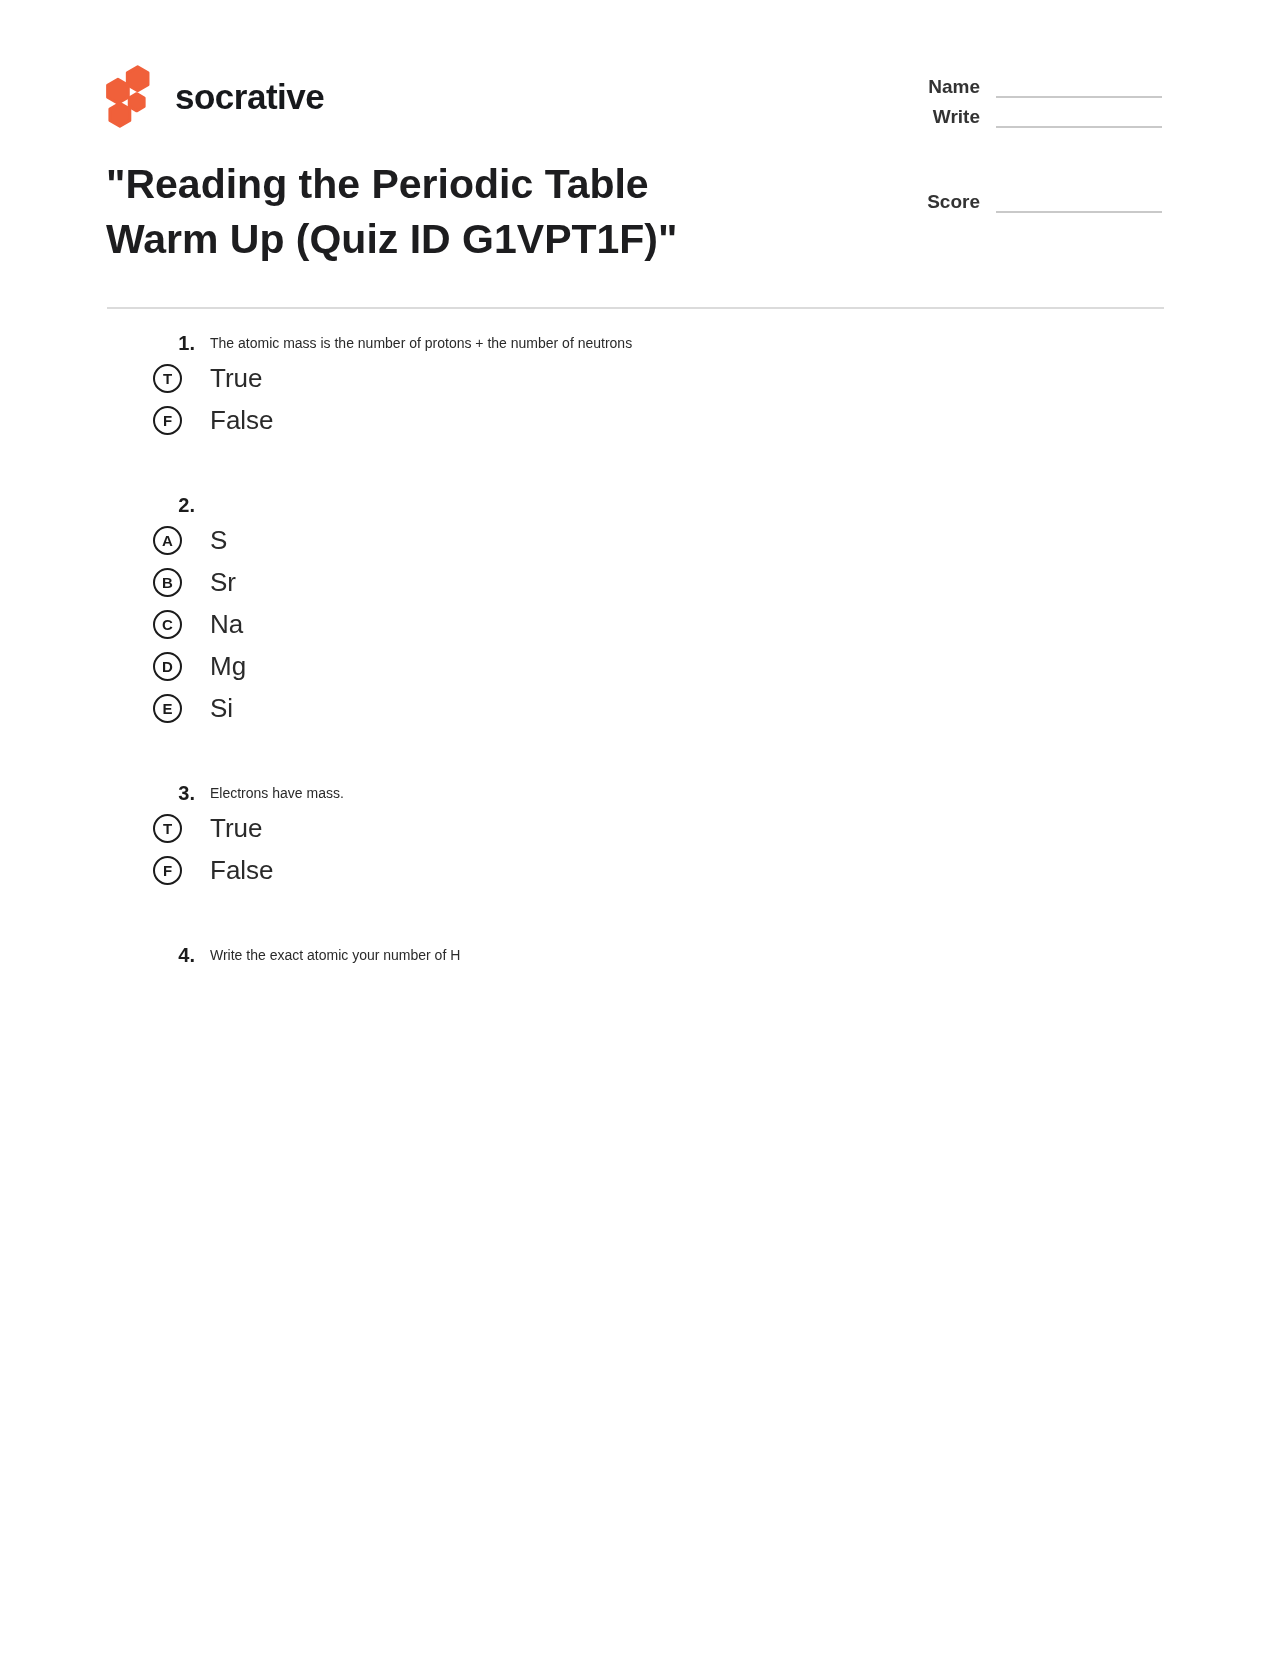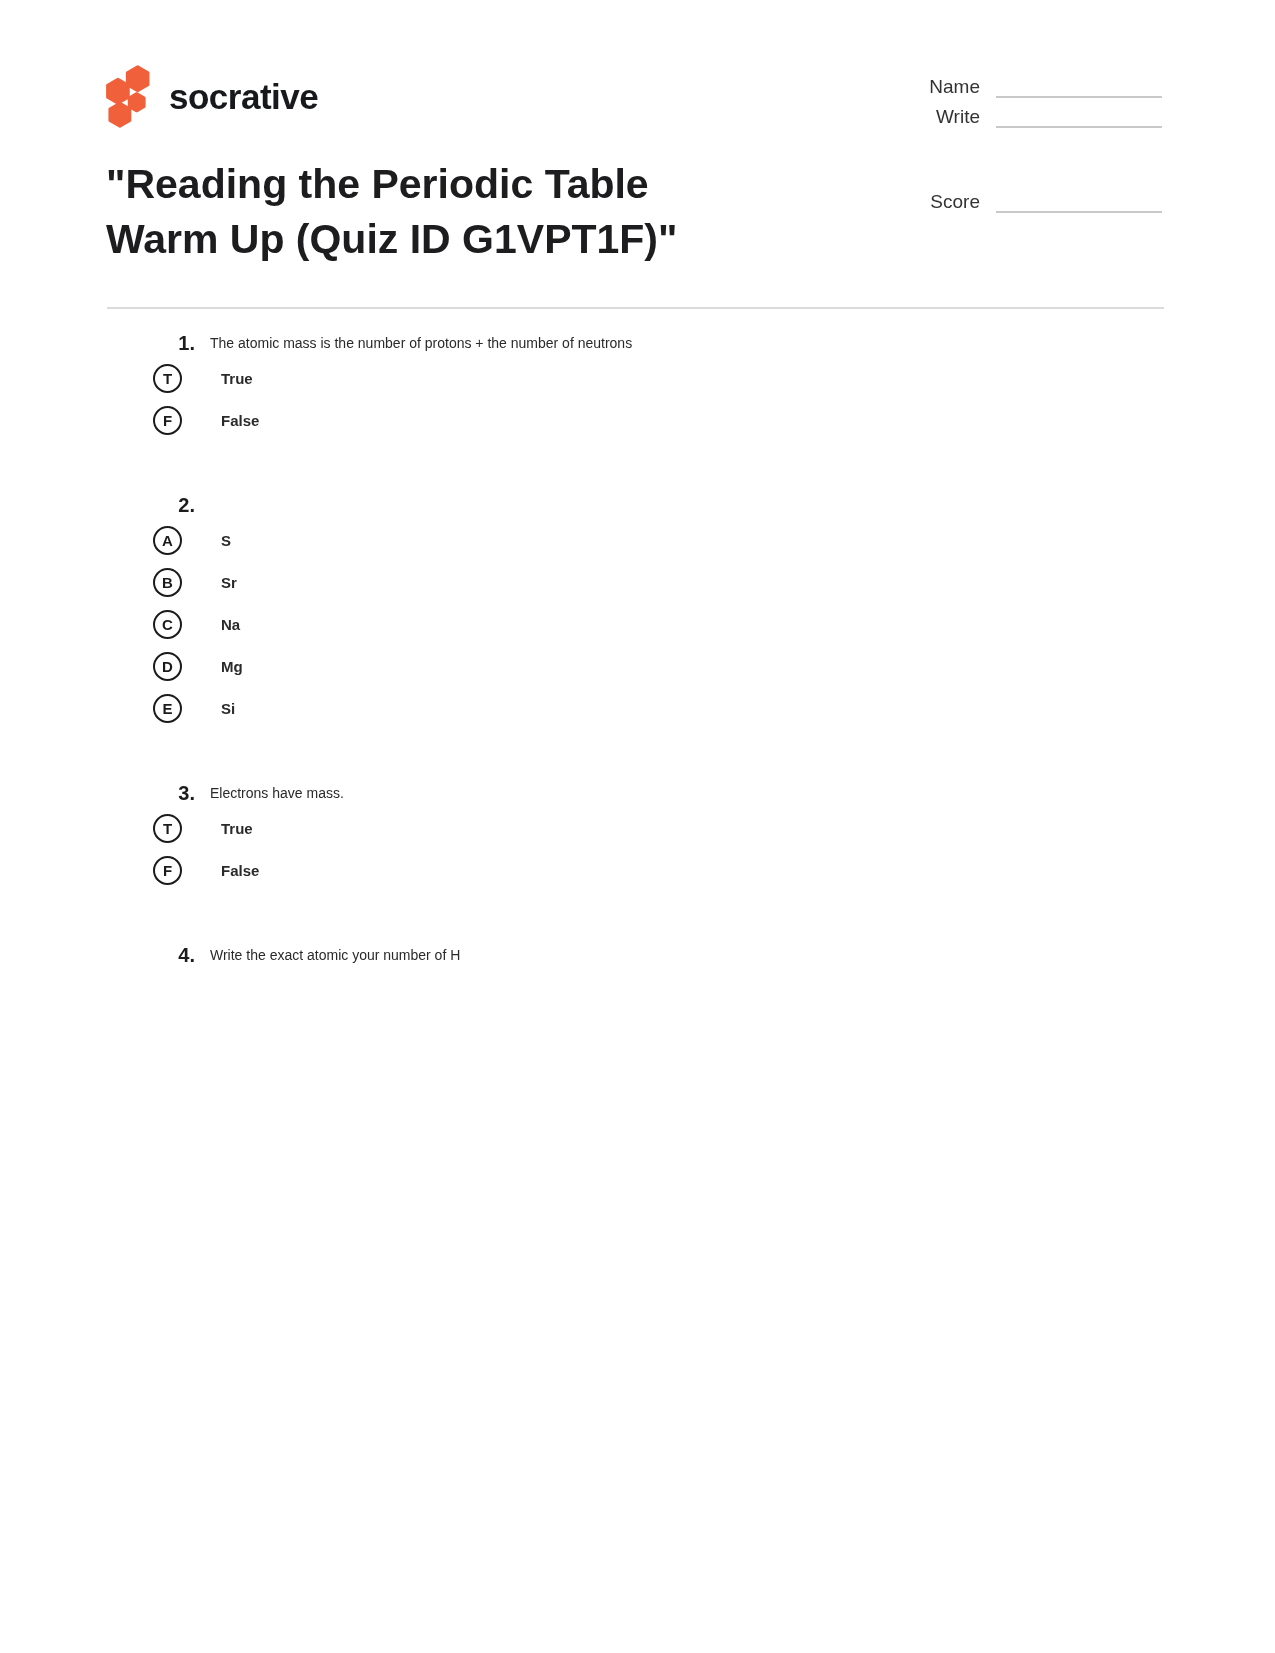--- a/index.html
+++ b/index.html
@@ -14,39 +14,40 @@
     overflow: hidden;
   }
 
   
   .logo {
     position: absolute;
     left: 104px;
     top: 64px;
     display: flex;
     align-items: center;
-    gap: 15px;
+    gap: 21px;
   }
   .logo svg { width: 50px; height: 64px; display: block; }
   .logo-text {
     font-size: 35px;
     font-weight: 700;
     color: #17191c;
     letter-spacing: -0.5px;
     line-height: 1;
   }
 
   
   .meta { position: absolute; top: 76px; right: 113px; }
   .meta-row {
     display: flex;
     justify-content: flex-end;
     align-items: flex-end;
     height: 22px;
     margin-bottom: 8px;
+    font-weight: bold;
   }
   .meta-label { font-size: 19px; color: #333333; line-height: 22px; }
   .meta-line {
     width: 166px;
     height: 20px;
     border-bottom: 2px solid #c9c9c9;
     margin-left: 16px;
   }
   .score-block { position: absolute; top: 191px; right: 113px; }
 
@@ -108,21 +109,21 @@
     width: 29px;
     height: 29px;
     border: 2px solid #1b1b1b;
     border-radius: 50%;
     font-weight: 700;
     font-size: 15px;
     line-height: 25px;
     text-align: center;
     color: #1b1b1b;
   }
-  .opt-label { margin-left: 39px; font-size: 15px; color: #2a2a2a; font-weight: bold; }
+  .opt-label { margin-left: 28px; font-size: 26px; color: #2a2a2a; }
 </style>
 </head>
 <body>
 
 <div class="page">
 
   <div class="logo">
     <svg viewBox="0 0 52 66" aria-hidden="true">
       <g fill="#F0603A" stroke="#F0603A" stroke-width="3" stroke-linejoin="round">
         <polygon points="35,2.5 45.8,8.75 45.8,21.25 35,27.5 24.2,21.25 24.2,8.75"></polygon>

